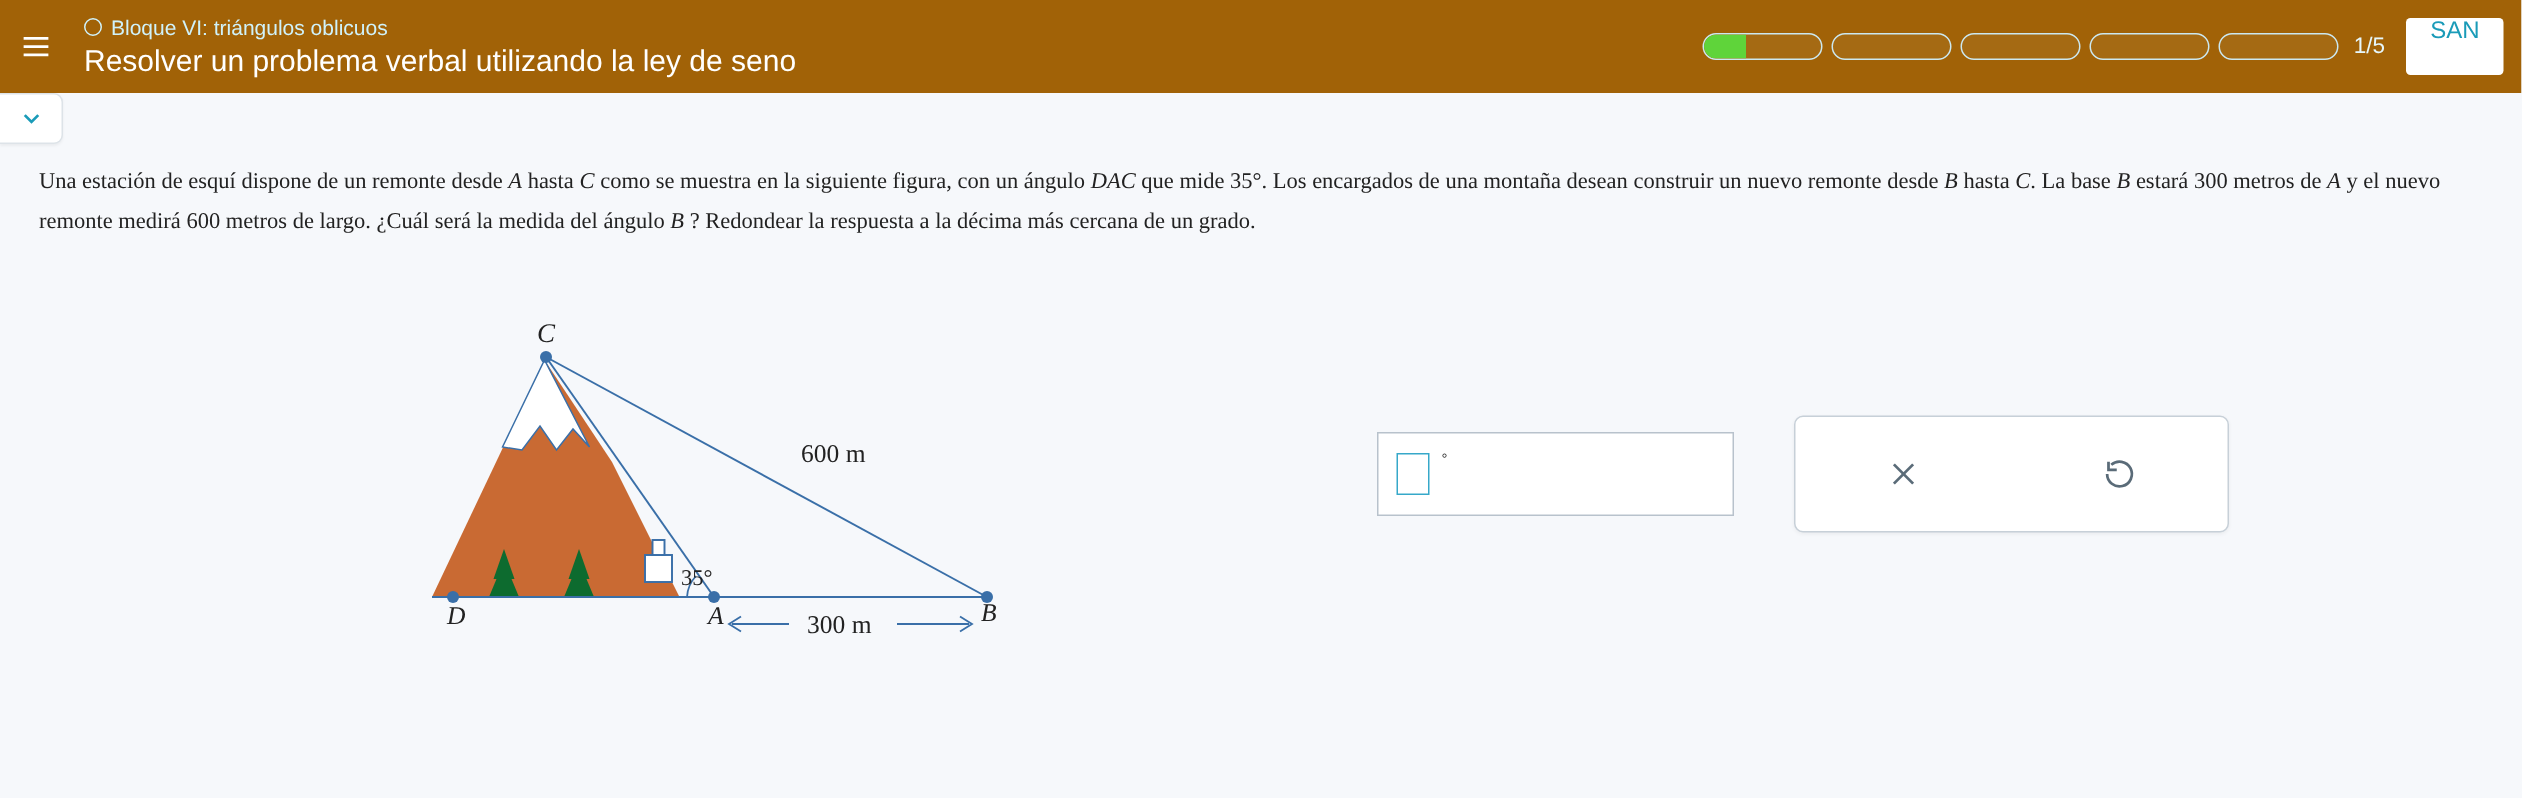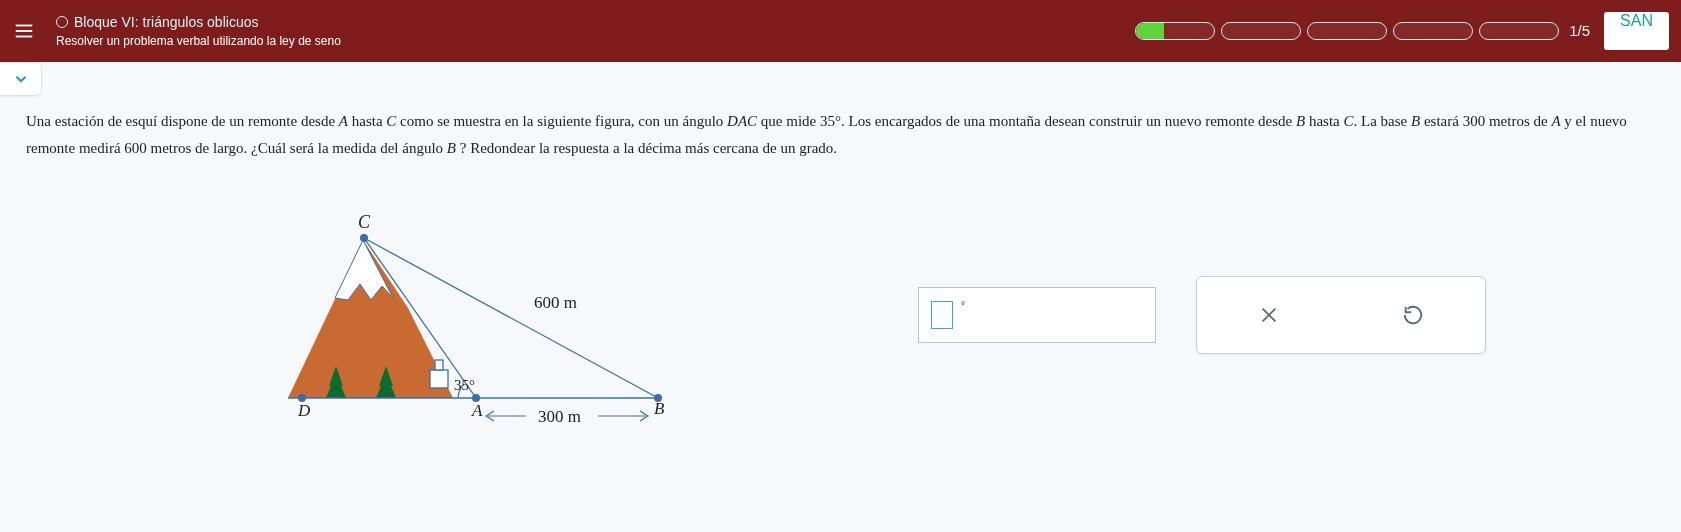--- a/index.html
+++ b/index.html
@@ -4,21 +4,21 @@
 <style>
   * { box-sizing: border-box; margin: 0; padding: 0; }
   body {
     font-family: Arial, Helvetica, sans-serif;
     background: #f6f8fb;
     width: 1681px;
     height: 532px;
     overflow: hidden;
   }
   .header {
-    background: #7f1d1d;
+    background: #a16207;
     color: #fff;
     height: 62px;
     display: flex;
     align-items: center;
     padding: 0 12px 0 0;
     position: relative;
   }
   .menu-btn {
     width: 48px;
     height: 62px;
@@ -38,21 +38,21 @@
     display: flex;
     align-items: center;
     gap: 6px;
     margin-bottom: 4px;
   }
   .breadcrumb .circ {
     width: 12px; height: 12px; border: 1.5px solid #d0f2fa; border-radius: 50%;
     display: inline-block;
   }
   .lesson-title {
-    font-size: 12px;
+    font-size: 20px;
     font-weight: 500;
     color: #fff;
   }
   .header-right {
     margin-left: auto;
     display: flex;
     align-items: center;
     gap: 14px;
   }
   .progress-group {

